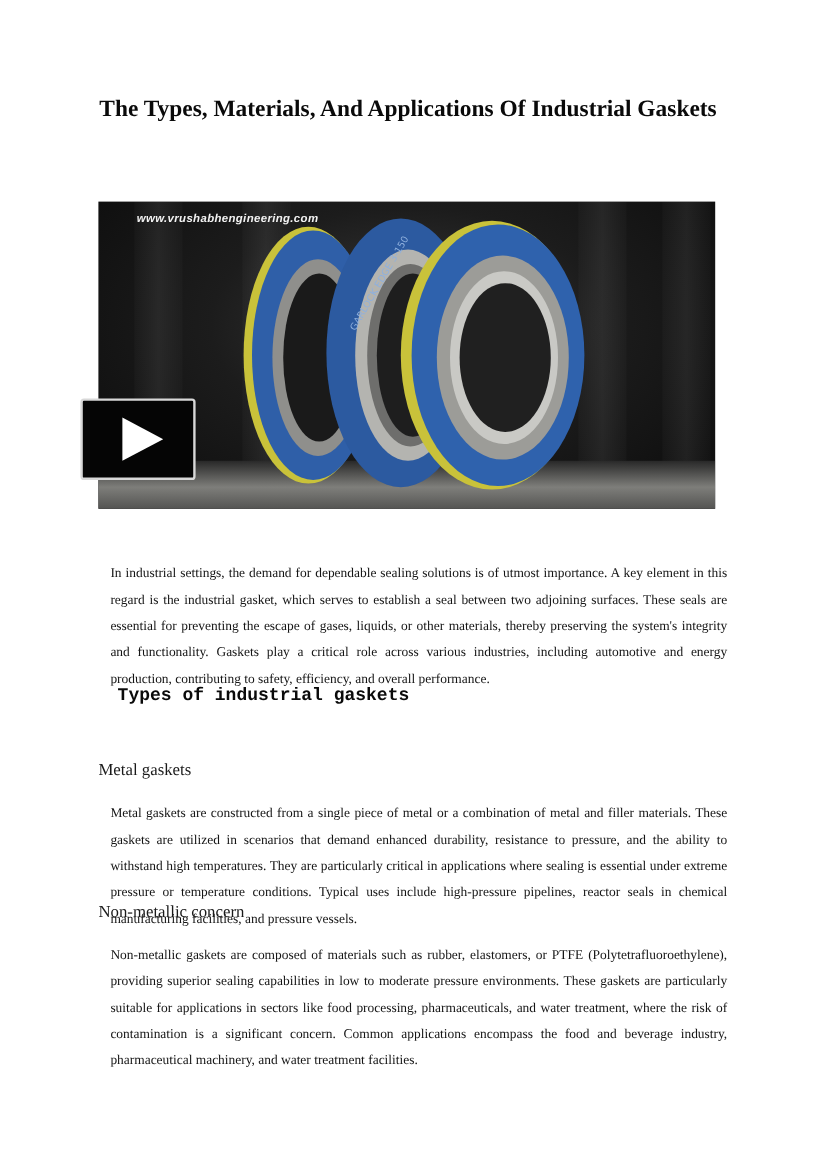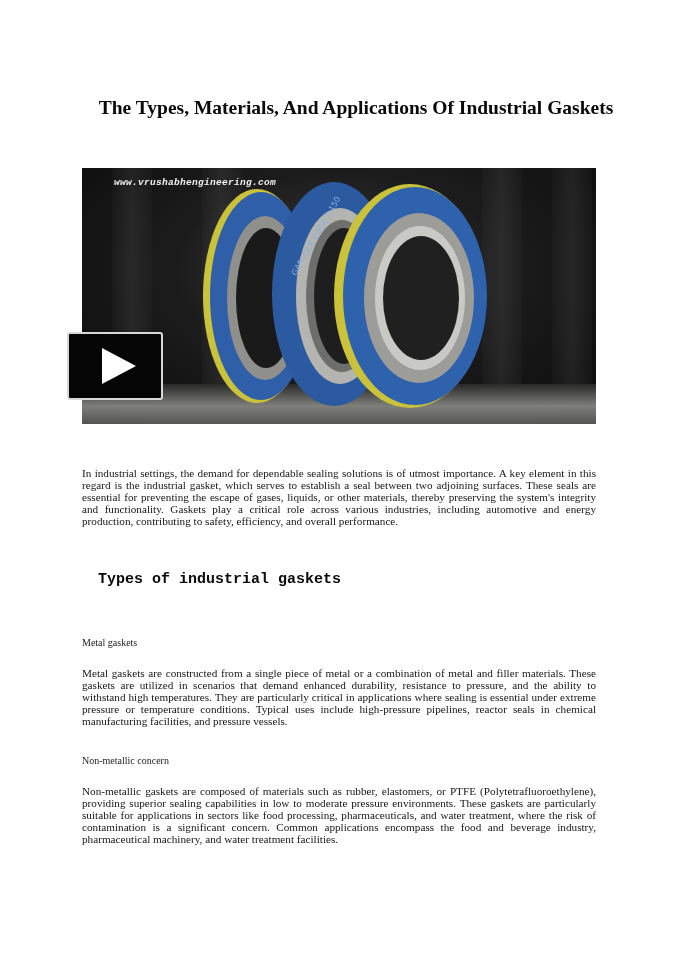--- a/index.html
+++ b/index.html
@@ -18,21 +18,21 @@
     .page {
       position: absolute;
       left: 0; top: 0;
       width: 678px; height: 960px;
     }
     .doc-title {
       position: absolute;
       left: 82px;
       top: 80px;
       width: 516px;
-      margin: 16px;
+      margin: 0;
       text-align: center;
       font-family: "Liberation Serif", serif;
       font-weight: bold;
       font-size: 19.5px;
       line-height: 24px;
       color: #0a0a0a;
     }
     .hero {
       position: absolute;
       left: 82px;
@@ -53,21 +53,21 @@
       position: absolute;
       top: 0;
       width: 40px;
       height: 220px;
       background: linear-gradient(90deg, rgba(255,255,255,0.02), rgba(255,255,255,0.07), rgba(255,255,255,0.02));
     }
     .watermark {
       position: absolute;
       left: 32px;
       top: 9px;
-      font-family: Liberation Mono, monospace;
+      font-family: Liberation Sans, sans-serif;
       font-weight: bold;
       font-style: italic;
       font-size: 9.5px;
       letter-spacing: .3px;
       color: #f2f2f2;
     }
     .gasket-svg {
       position: absolute;
       left: 0; top: 0;
       width: 514px; height: 256px;
@@ -88,46 +88,46 @@
       position: absolute;
       left: 33px;
       top: 14px;
       width: 0; height: 0;
       border-top: 18px solid transparent;
       border-bottom: 18px solid transparent;
       border-left: 34px solid #ffffff;
     }
     .body-text {
       position: absolute;
-      left: 82px;
+      left: 92px;
       width: 514px;
       margin: 0;
       font-family: "Liberation Serif", serif;
       font-size: 11.2px;
-      line-height: 12px;
+      line-height: 22px;
       text-align: justify;
       color: #151515;
     }
     .h2 {
       position: absolute;
       left: 82px;
       margin: 16px;
       font-family: Liberation Mono, monospace;
       font-weight: bold;
       font-size: 15px;
       line-height: 24px;
       color: #0a0a0a;
     }
     .h3 {
       position: absolute;
       left: 82px;
       margin: 0;
       font-family: "Liberation Serif", serif;
       font-weight: normal;
-      font-size: 10px;
+      font-size: 14px;
       line-height: 18px;
       color: #1a1a1a;
     }
   </style>
 </head>
 <body>
 
 <div class="page">
 
   <h1 class="doc-title">The Types, Materials, And Applications Of Industrial Gaskets</h1>

